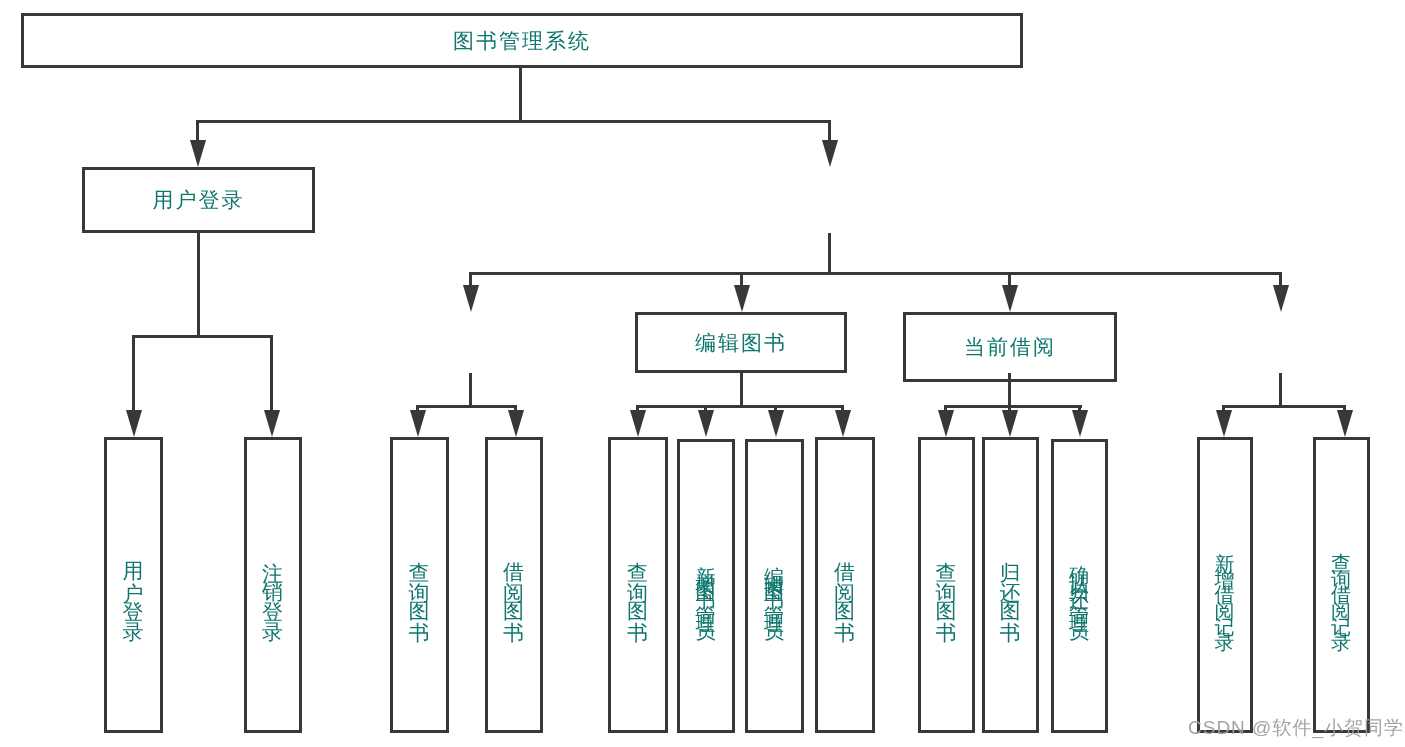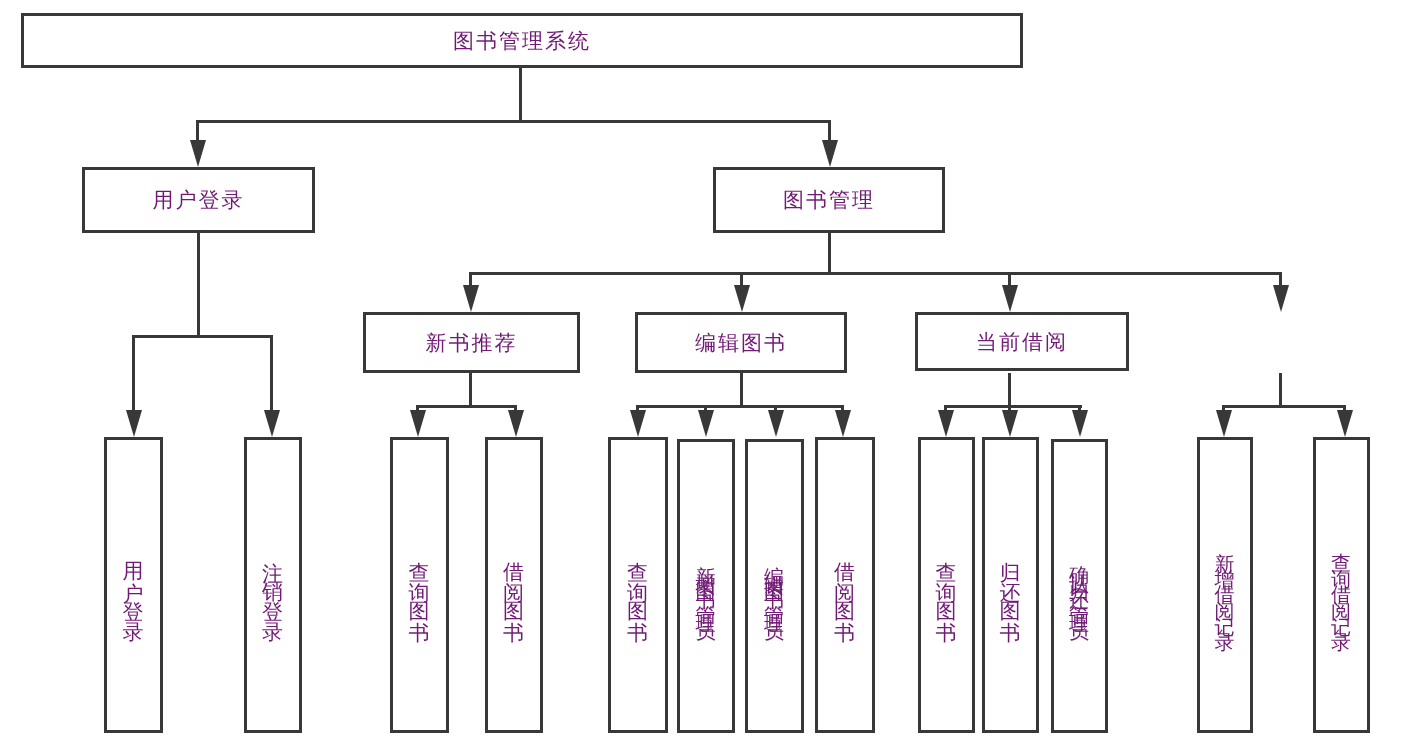--- a/index.html
+++ b/index.html
@@ -11,21 +11,21 @@
     font-family:"Liberation Sans","DejaVu Sans",sans-serif;
   }
   .box{
     position:absolute;
     box-sizing:border-box;
     border:3px solid #383838;
     background:#ffffff;
     display:flex;
     align-items:center;
     justify-content:center;
-    color:#701a75;
+    color:#0f766e;
   }
   .hbox{
     font-size:21px;
     letter-spacing:2px;
   }
   .vbox{
     writing-mode:vertical-rl;
     text-orientation:mixed;
     font-size:21px;
     line-height:1;
@@ -55,25 +55,23 @@
   }
 </style>
 </head>
 <body>
 
 <div class="stage">
 
   <div class="box hbox" style="left:21px;top:13px;width:1002px;height:55px;">图书管理系统</div>
 
   <div class="box hbox" style="left:82px;top:167px;width:233px;height:66px;">用户登录</div>
-  <div class="box hbox" style="left:713px;top:167px;width:232px;height:66px;">图书管理</div>
 
-  <div class="box hbox" style="left:363px;top:312px;width:217px;height:61px;">新书推荐</div>
   <div class="box hbox" style="left:635px;top:312px;width:212px;height:61px;">编辑图书</div>
-  <div class="box hbox" style="left:903px;top:312px;width:214px;height:59px;margin-left:12px;">当前借阅</div>
+  <div class="box hbox" style="left:903px;top:312px;width:214px;height:70px;">当前借阅</div>
 
   <div class="box vbox v-short" style="left:104px;top:437px;width:59px;height:296px;">用户登录</div>
   <div class="box vbox v-short" style="left:244px;top:437px;width:58px;height:296px;">注销登录</div>
 
   <div class="box vbox v-short" style="left:390px;top:437px;width:59px;height:296px;">查询图书</div>
   <div class="box vbox v-short" style="left:485px;top:437px;width:58px;height:296px;">借阅图书</div>
 
   <div class="box vbox v-short" style="left:608px;top:437px;width:60px;height:296px;">查询图书</div>
   <div class="box vbox v-long" style="left:677px;top:439px;width:58px;height:294px;">新增图书（管理员）</div>
   <div class="box vbox v-long" style="left:745px;top:439px;width:59px;height:294px;">编辑图书（管理员）</div>
@@ -134,13 +132,14 @@
       <div class="arrowhead" style="left: 698px; top: 410px;"></div>
       <div class="arrowhead" style="left: 768px; top: 410px;"></div>
       <div class="arrowhead" style="left: 835px; top: 410px;"></div>
       <div class="arrowhead" style="left: 938px; top: 410px;"></div>
       <div class="arrowhead" style="left: 1002px; top: 410px;"></div>
       <div class="arrowhead" style="left: 1072px; top: 410px;"></div>
       <div class="arrowhead" style="left: 1216px; top: 410px;"></div>
       <div class="arrowhead" style="left: 1337px; top: 410px;"></div>
     </div>
 
+  <div class="watermark">CSDN @软件_小贺同学</div>
 </div>
 
 </body></html>

